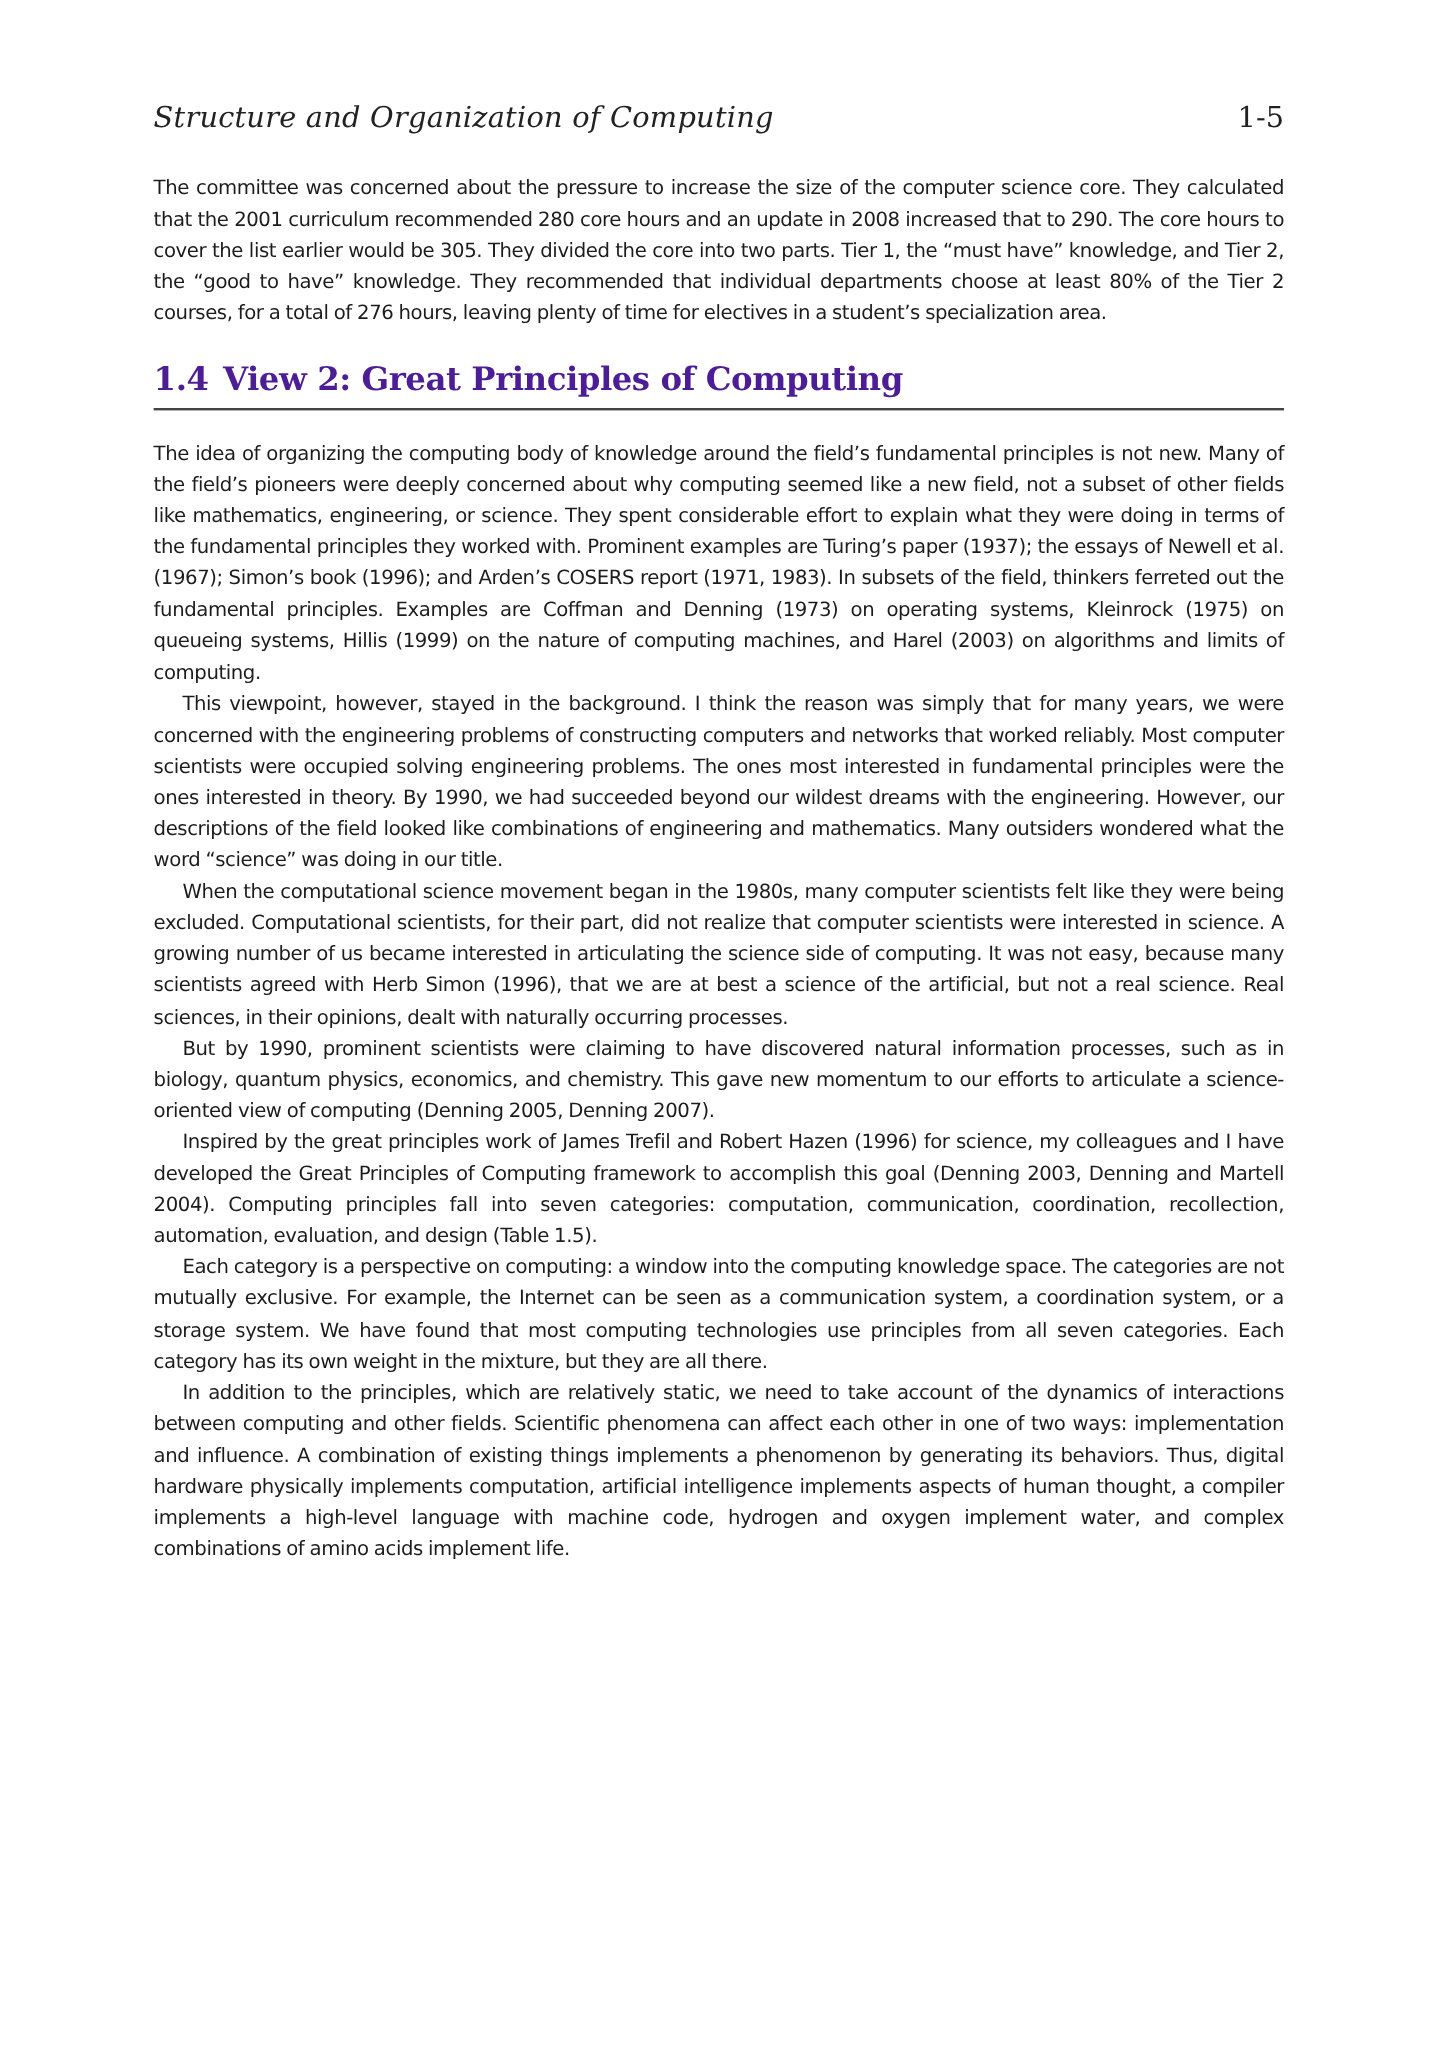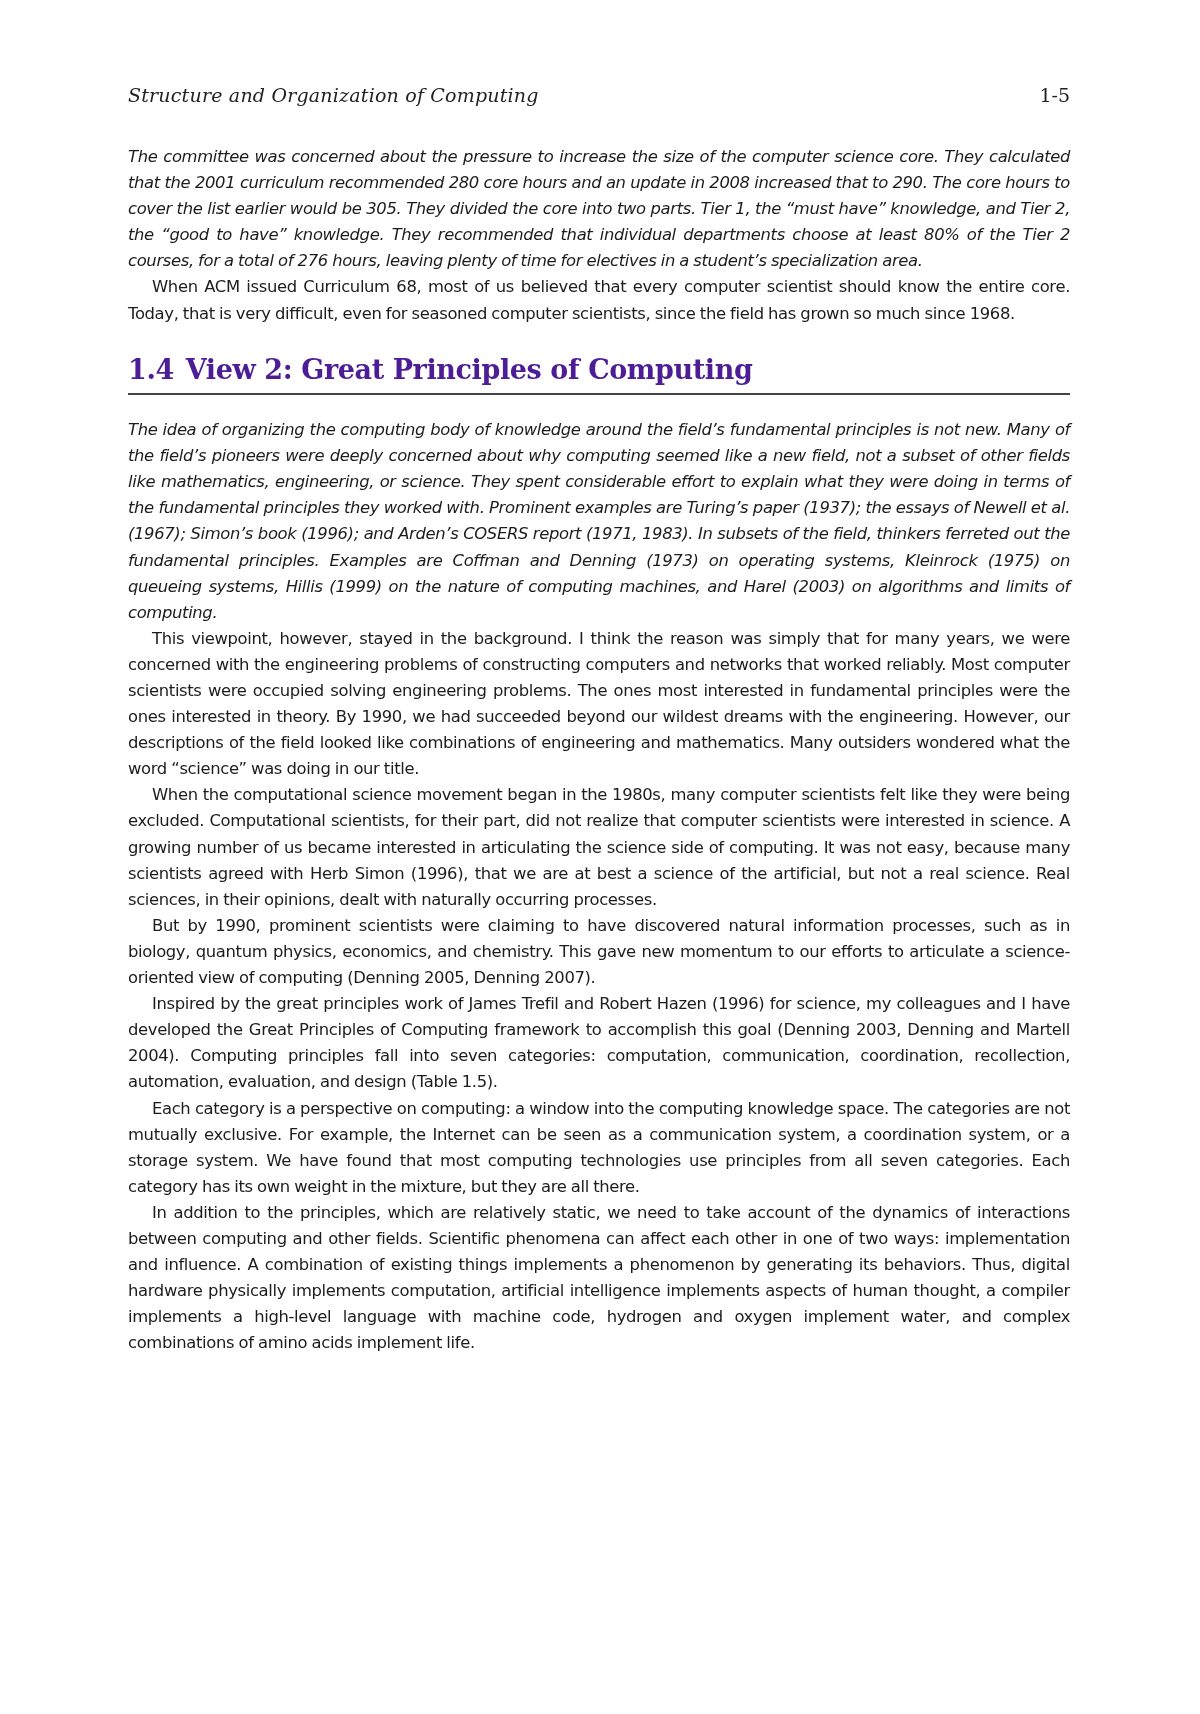--- a/index.html
+++ b/index.html
@@ -18,21 +18,21 @@
     .page {
       position: absolute;
       left: 128px;
       top: 84px;
       width: 942px;
     }
     .running-head {
       display: flex;
       justify-content: space-between;
       align-items: baseline;
-      font-size: 19px;
+      font-size: 24px;
       color: #222;
       height: 28px;
     }
     .running-title {
       font-style: italic;
       font-family: "DejaVu Serif", serif;
       letter-spacing: 0.2px;
     }
     .page-number {
       font-family: "DejaVu Serif", serif;
@@ -48,21 +48,20 @@
     }
     .block-1 {
       margin-top: 32px;
     }
     .body-text p {
       margin: 0;
       text-indent: 24px;
     }
     .body-text p.first {
       text-indent: 0;
-      font-style: italic;
     }
     .section-heading {
       margin-top: 26px;
       padding-bottom: 6px;
       border-bottom: 2px solid #444;
       font-family: "DejaVu Serif", serif;
       font-weight: bold;
       font-size: 27px;
       letter-spacing: -0.4px;
       color: #4c1d95;
@@ -80,21 +79,20 @@
 
 <div class="page">
 
   <div class="running-head">
     <span class="running-title">Structure and Organization of Computing</span>
     <span class="page-number">1-5</span>
   </div>
 
   <div class="body-text block-1">
     <p class="first">The committee was concerned about the pressure to increase the size of the computer science core. They calculated that the 2001 curriculum recommended 280 core hours and an update in 2008 increased that to 290. The core hours to cover the list earlier would be 305. They divided the core into two parts. Tier 1, the “must have” knowledge, and Tier 2, the “good to have” knowledge. They recommended that individual departments choose at least 80% of the Tier 2 courses, for a total of 276 hours, leaving plenty of time for electives in a student’s specialization area.</p>
-    <p>When ACM issued Curriculum 68, most of us believed that every computer scientist should know the entire core. Today, that is very difficult, even for seasoned computer scientists, since the field has grown so much since 1968.</p>
   </div>
 
   <h2 class="section-heading">
     <span class="section-number">1.4</span><span class="section-title">View 2: Great Principles of Computing</span>
   </h2>
 
   <div class="body-text block-2">
     <p class="first">The idea of organizing the computing body of knowledge around the field’s fundamental principles is not new. Many of the field’s pioneers were deeply concerned about why computing seemed like a new field, not a subset of other fields like mathematics, engineering, or science. They spent considerable effort to explain what they were doing in terms of the fundamental principles they worked with. Prominent examples are Turing’s paper (1937); the essays of Newell et al. (1967); Simon’s book (1996); and Arden’s COSERS report (1971, 1983). In subsets of the field, thinkers ferreted out the fundamental principles. Examples are Coffman and Denning (1973) on operating systems, Kleinrock (1975) on queueing systems, Hillis (1999) on the nature of computing machines, and Harel (2003) on algorithms and limits of computing.</p>
     <p>This viewpoint, however, stayed in the background. I think the reason was simply that for many years, we were concerned with the engineering problems of constructing computers and networks that worked reliably. Most computer scientists were occupied solving engineering problems. The ones most interested in fundamental principles were the ones interested in theory. By 1990, we had succeeded beyond our wildest dreams with the engineering. However, our descriptions of the field looked like combinations of engineering and mathematics. Many outsiders wondered what the word “science” was doing in our title.</p>
     <p>When the computational science movement began in the 1980s, many computer scientists felt like they were being excluded. Computational scientists, for their part, did not realize that computer scien­tists were interested in science. A growing number of us became interested in articulating the science side of computing. It was not easy, because many scientists agreed with Herb Simon (1996), that we are at best a science of the artificial, but not a real science. Real sciences, in their opinions, dealt with naturally occurring processes.</p>

